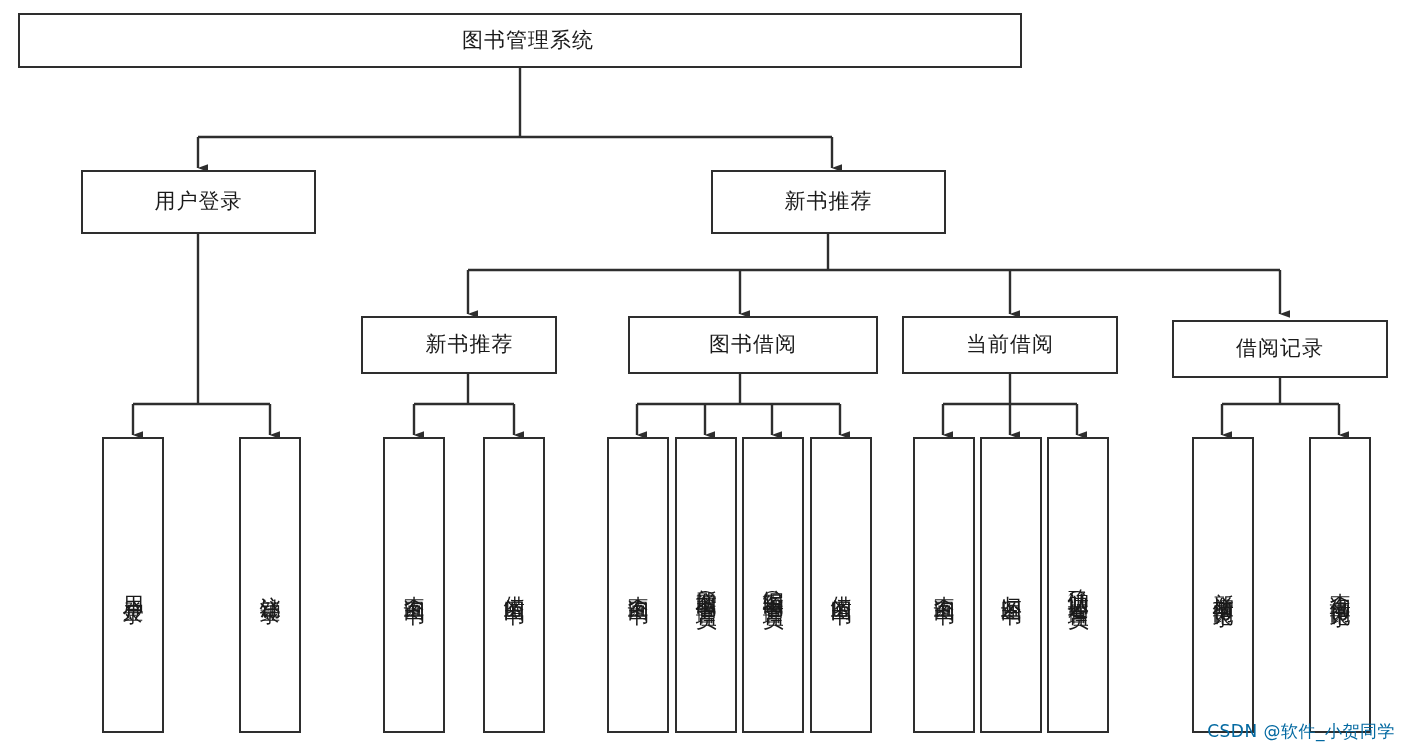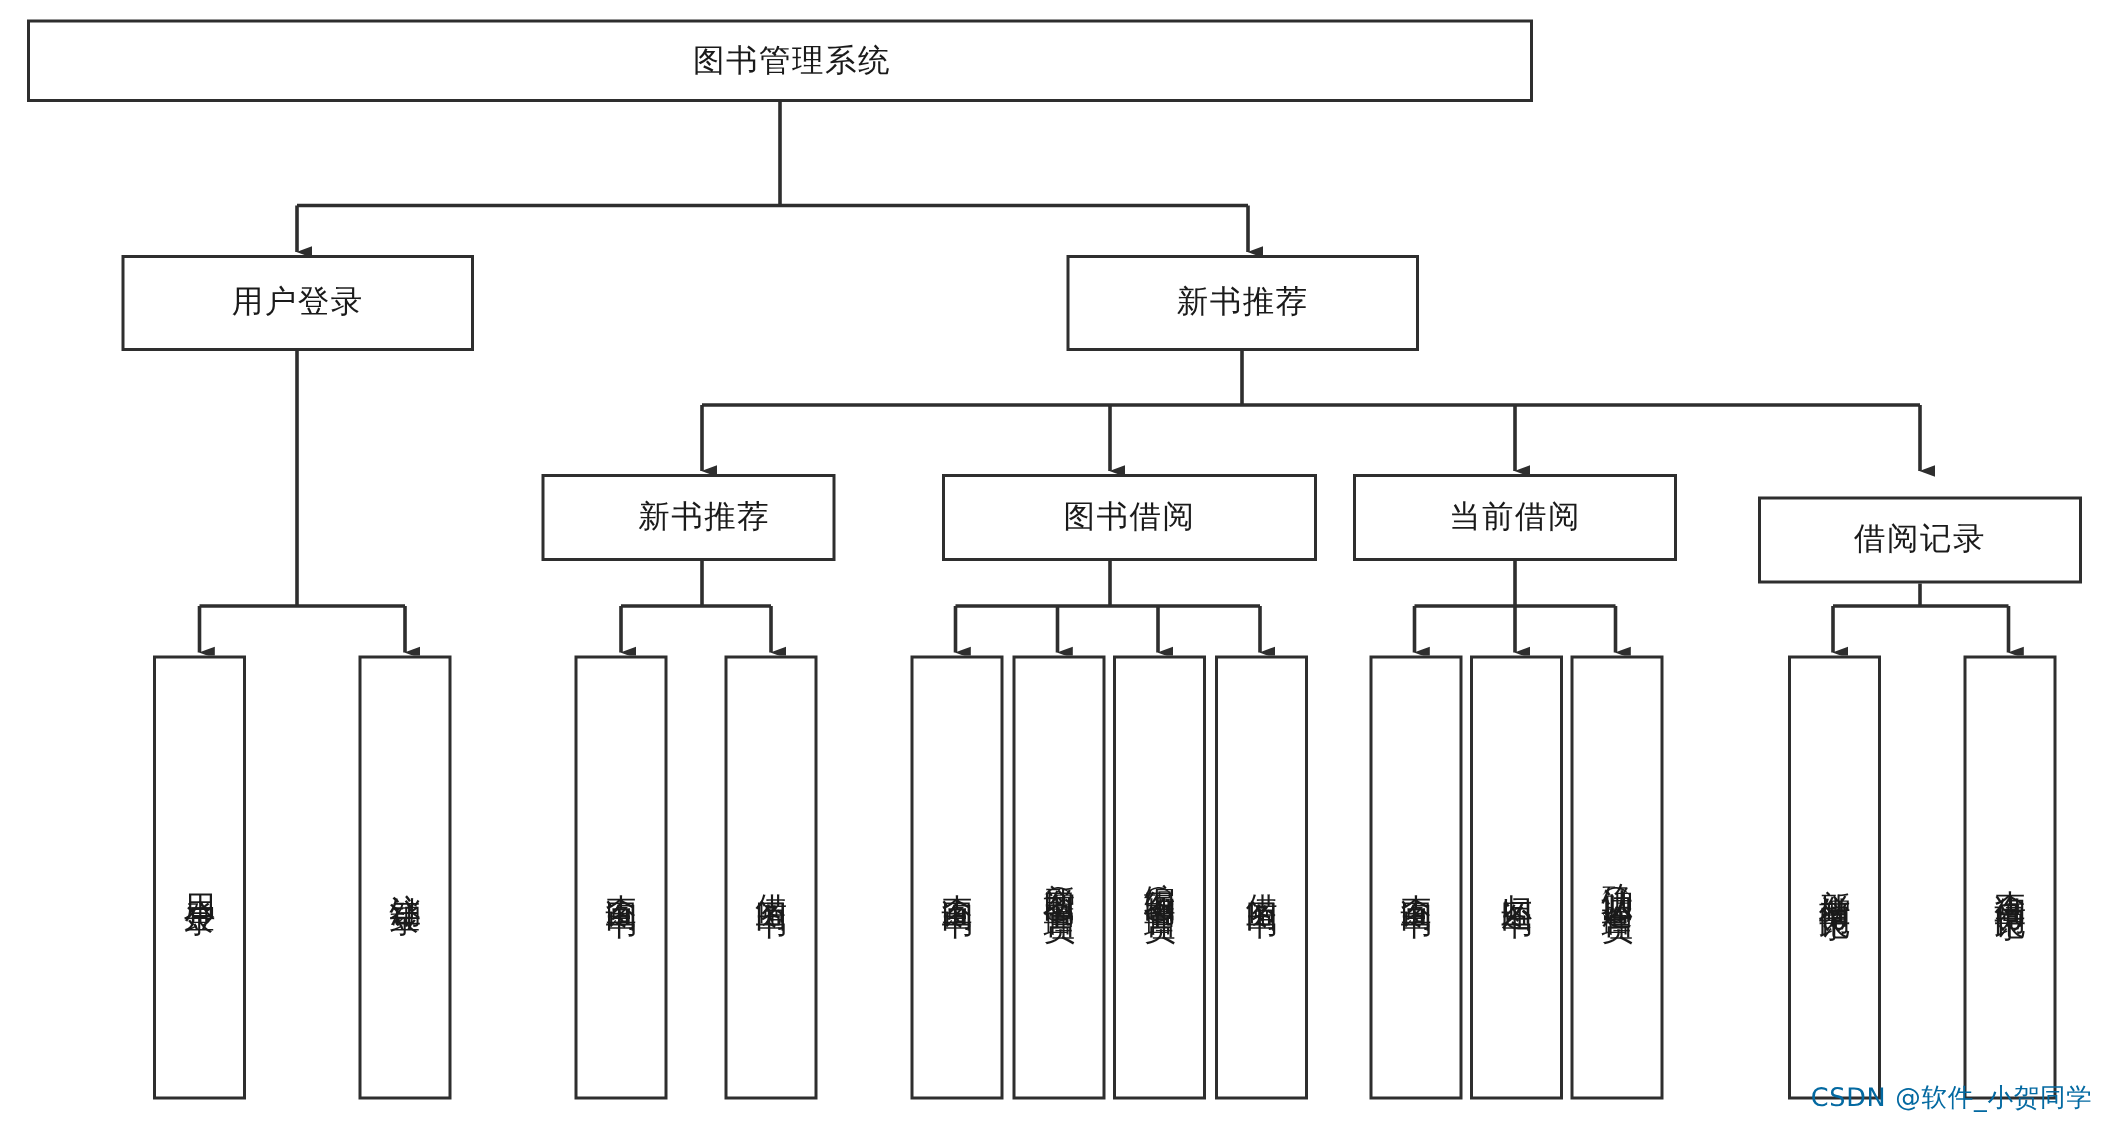--- a/index.html
+++ b/index.html
@@ -141,21 +141,21 @@
   </div>
 
   <div class="node horiz" style="left:628px; top:316px; width:250px; height:58px;font-family:Liberation Serif, serif;">
     <span>图书借阅</span>
   </div>
 
   <div class="node horiz" style="left:902px; top:316px; width:216px; height:58px;">
     <span>当前借阅</span>
   </div>
 
-  <div class="node horiz" style="left:1172px; top:331px; width:216px; height:58px;">
+  <div class="node horiz" style="left:1172px; top:320px; width:216px; height:58px;">
     <span>借阅记录</span>
   </div>
 
   <div class="node vert" style="left:102px; top:437px; width:62px; height:296px;">
     <span class="vtext">用户登录</span>
   </div>
 
   <div class="node vert" style="left:239px; top:437px; width:62px; height:296px;">
     <span class="vtext">注销登录</span>
   </div>

